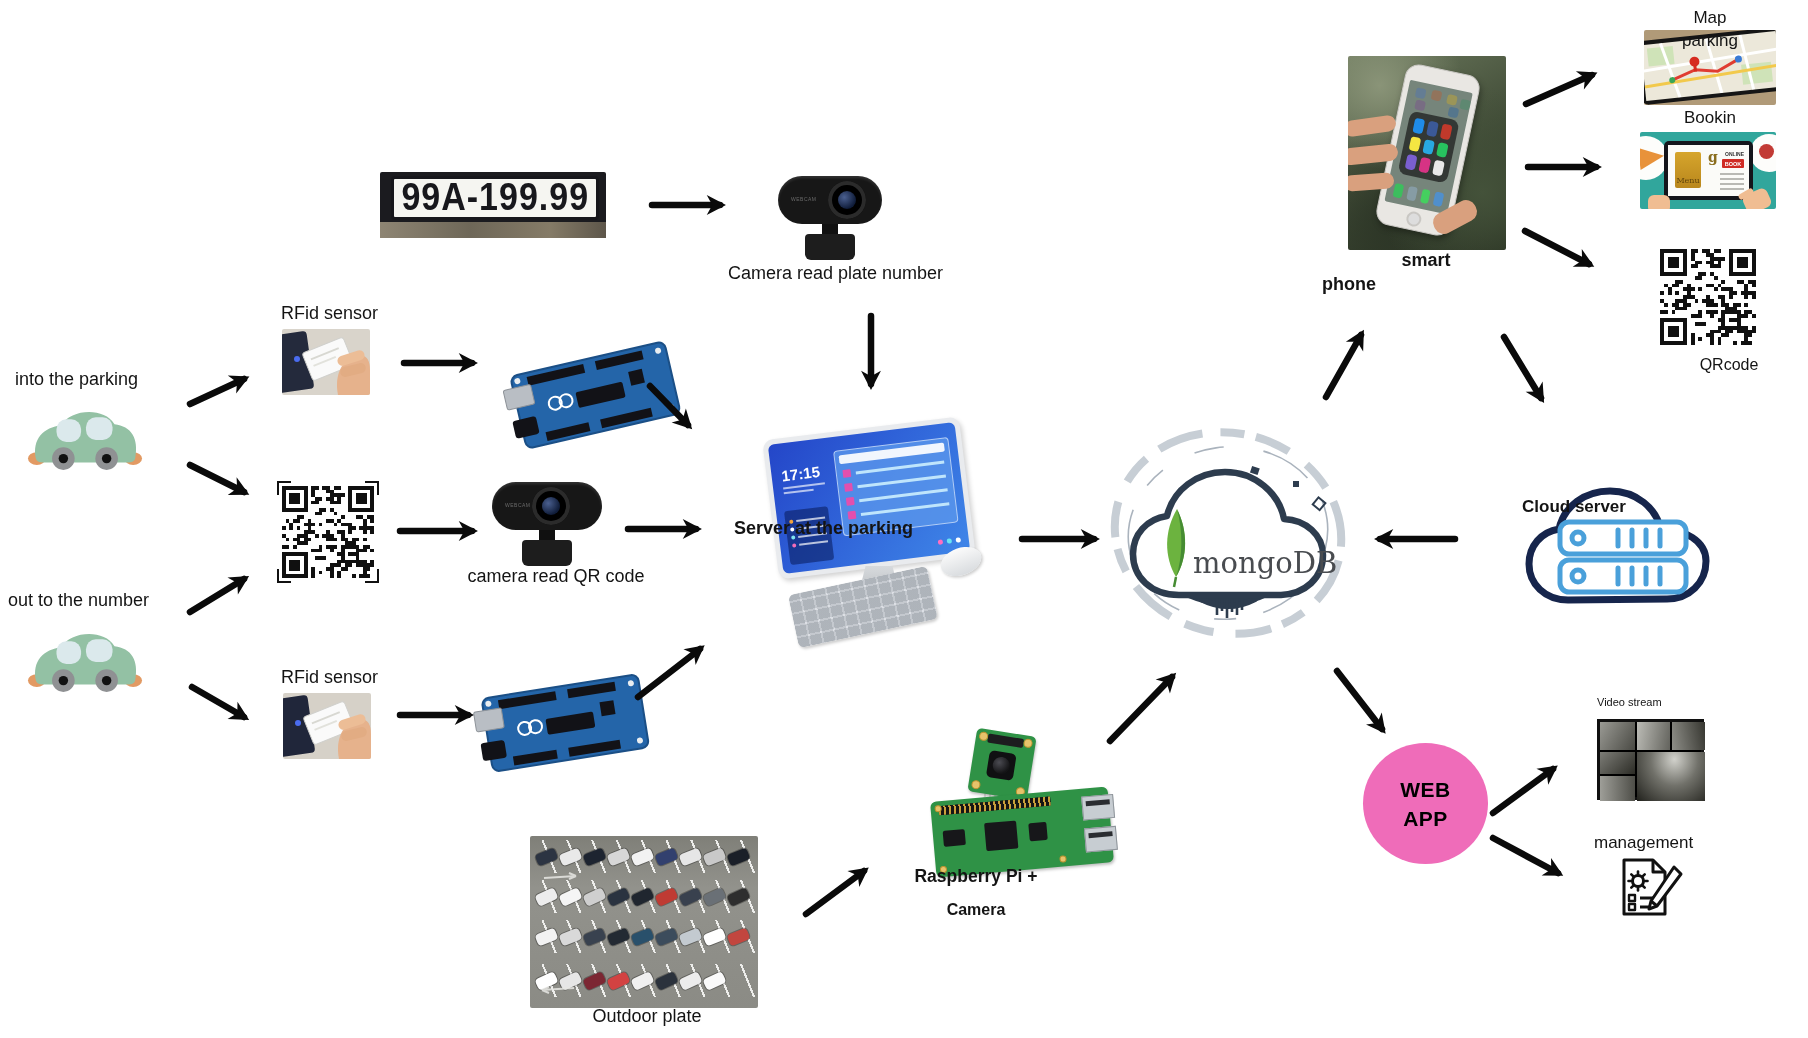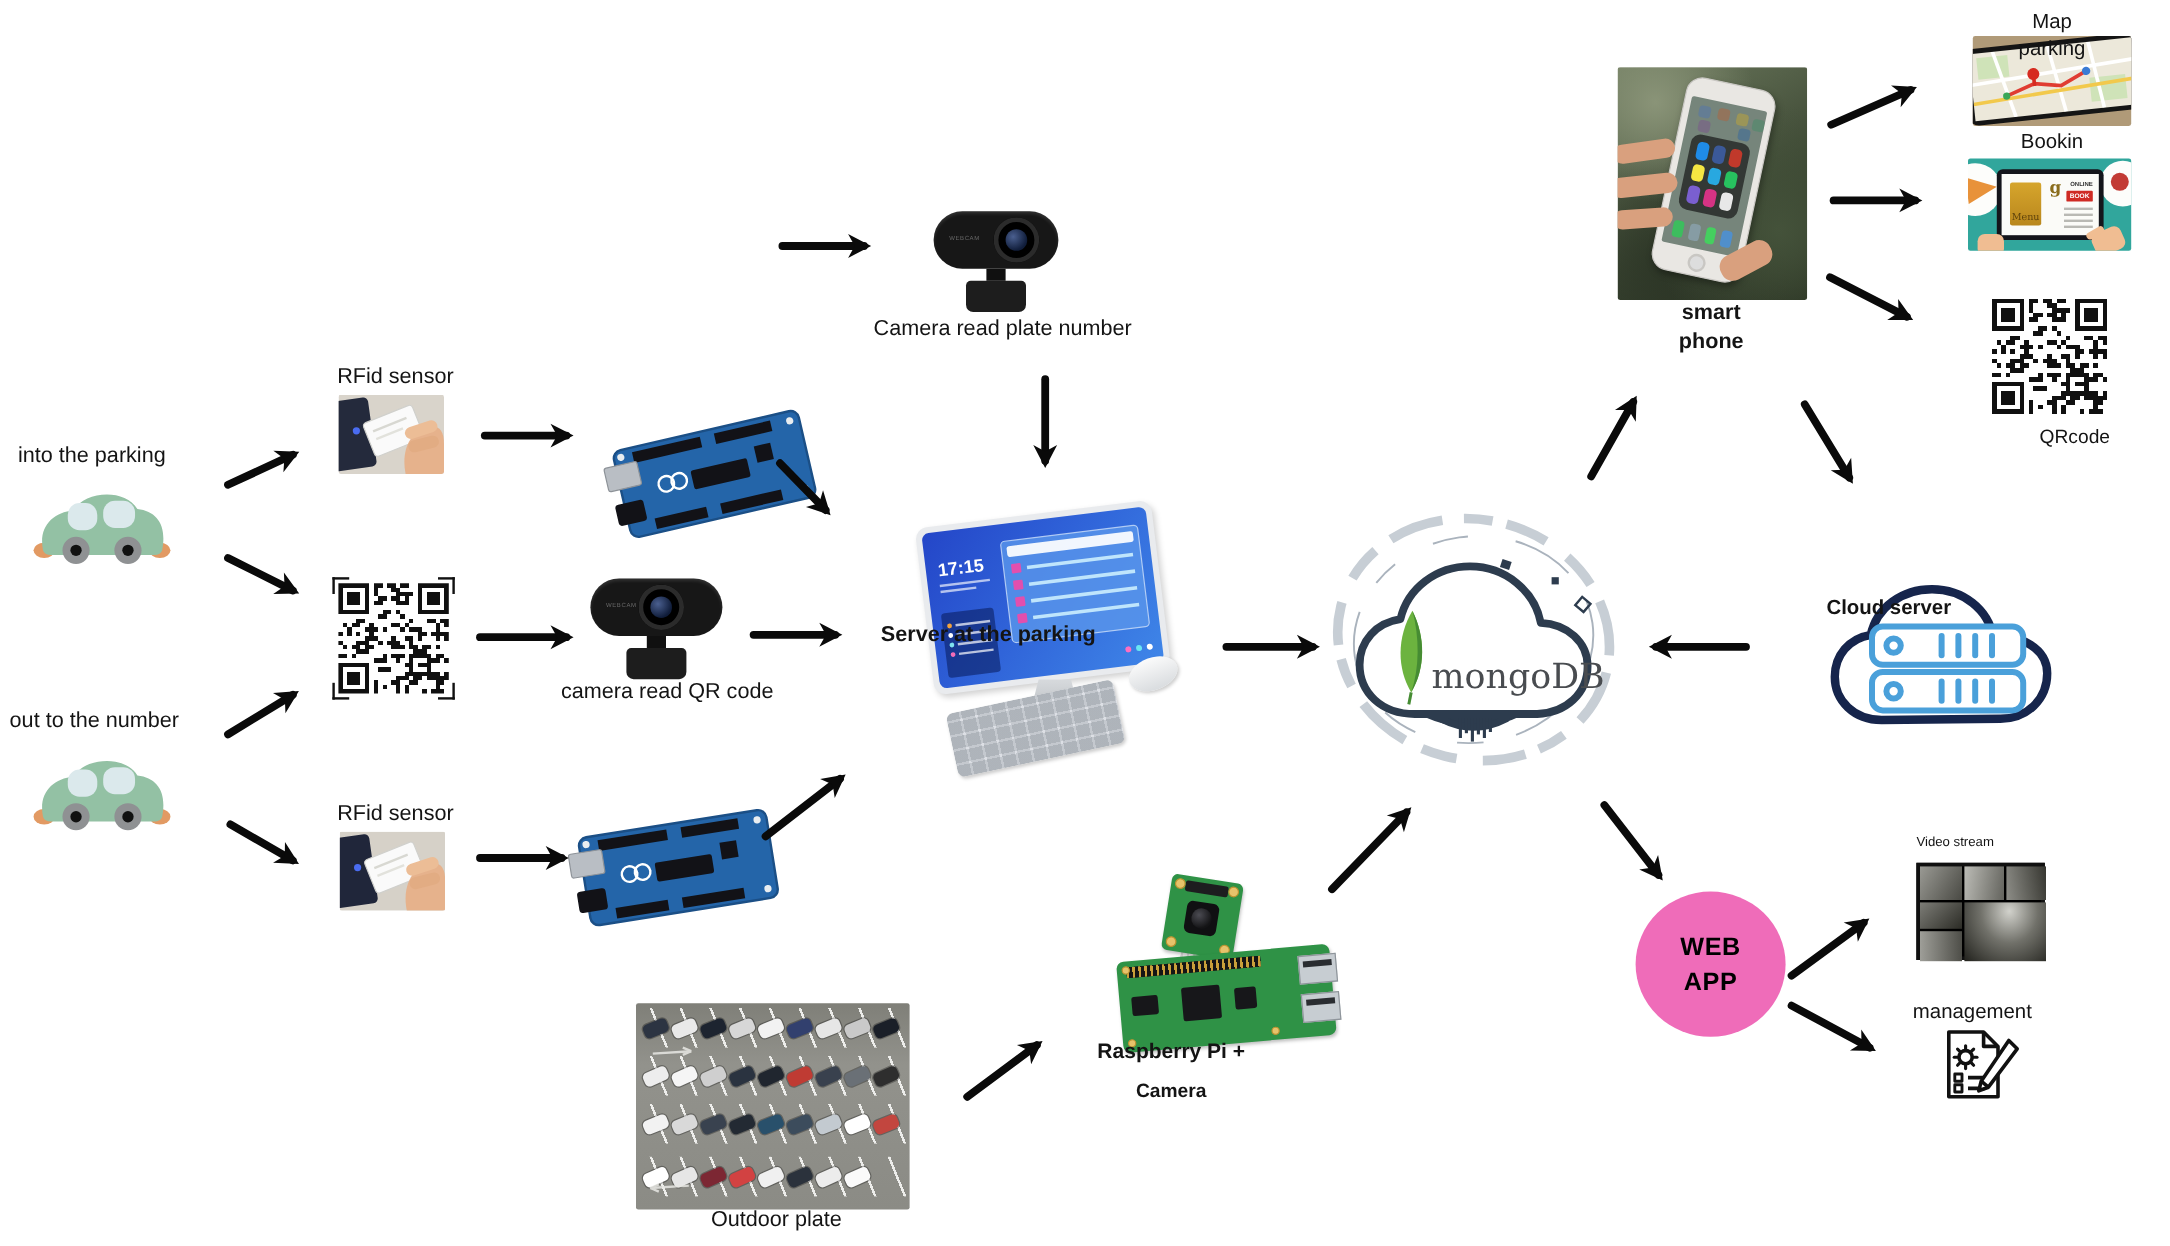--- a/index.html
+++ b/index.html
@@ -301,20 +301,26 @@
       <rect class="ard-dark" x="78" y="52" width="48" height="16" rx="2"></rect>
       <rect class="ard-dark" x="134" y="44" width="14" height="14"></rect>
       <circle class="ard-ring" cx="56" cy="58" r="6.5"></circle>
         <circle class="ard-ring" cx="67" cy="58" r="6.5"></circle>
       <circle cx="168" cy="30" r="3" fill="#e9edf0"></circle>
         <circle cx="168" cy="88" r="3" fill="#e9edf0"></circle>
         <circle cx="24" cy="28" r="3" fill="#e9edf0"></circle>
     </g>
   </svg>
 
+  <div class="abs plate" style="left:380px;top:172px;width:226px;height:66px">
+    <div class="brick"></div>
+    <div class="pw">
+        <span>99A-199.99</span>
+      </div>
+  </div>
 
   <div class="abs webcam" style="left:778px;top:176px;width:104px">
     <div class="wc-body">
         <span class="wc-brand">WEBCAM</span>
       <div class="wc-lens">
           <div class="wc-iris"></div>
         </div>
       </div>
     <div class="wc-neck"></div>
       <div class="wc-clip"></div>
@@ -439,21 +445,21 @@
         </div>
       </div>
       <div class="pp-home"></div>
     </div>
     <i class="pp-finger" style="left:-4px;top:62px;width:52px;height:16px;transform:rotate(-8deg)"></i>
     <i class="pp-finger" style="left:-6px;top:90px;width:56px;height:17px;transform:rotate(-6deg)"></i>
     <i class="pp-finger" style="left:-4px;top:118px;width:50px;height:16px;transform:rotate(-4deg)"></i>
     <i class="pp-finger" style="left:84px;top:150px;width:46px;height:22px;transform:rotate(-28deg)"></i>
   </div>
   <div class="lbl b ctr" style="left:1351px;top:250px;width:150px">smart</div>
-  <div class="lbl b ctr" style="left:1351px;top:274px;width:150px">phone</div>
+  <div class="lbl b ctr" style="left:1274px;top:274px;width:150px">phone</div>
 
   <div class="lbl ctr" style="left:1640px;top:8px;width:140px;font-size:17px">Map</div>
   <div class="abs mapimg" style="left:1644px;top:30px">
     <div class="map-phone">
       <div class="map-screen">
         <svg width="136" height="56" viewBox="0 0 136 56">
           <rect x="6" y="4" width="26" height="18" fill="#cfe3b8"></rect>
             <rect x="98" y="30" width="30" height="20" fill="#cfe3b8"></rect>
           <g stroke="#fff" stroke-width="3">
             <line x1="0" y1="26" x2="136" y2="18"></line>

